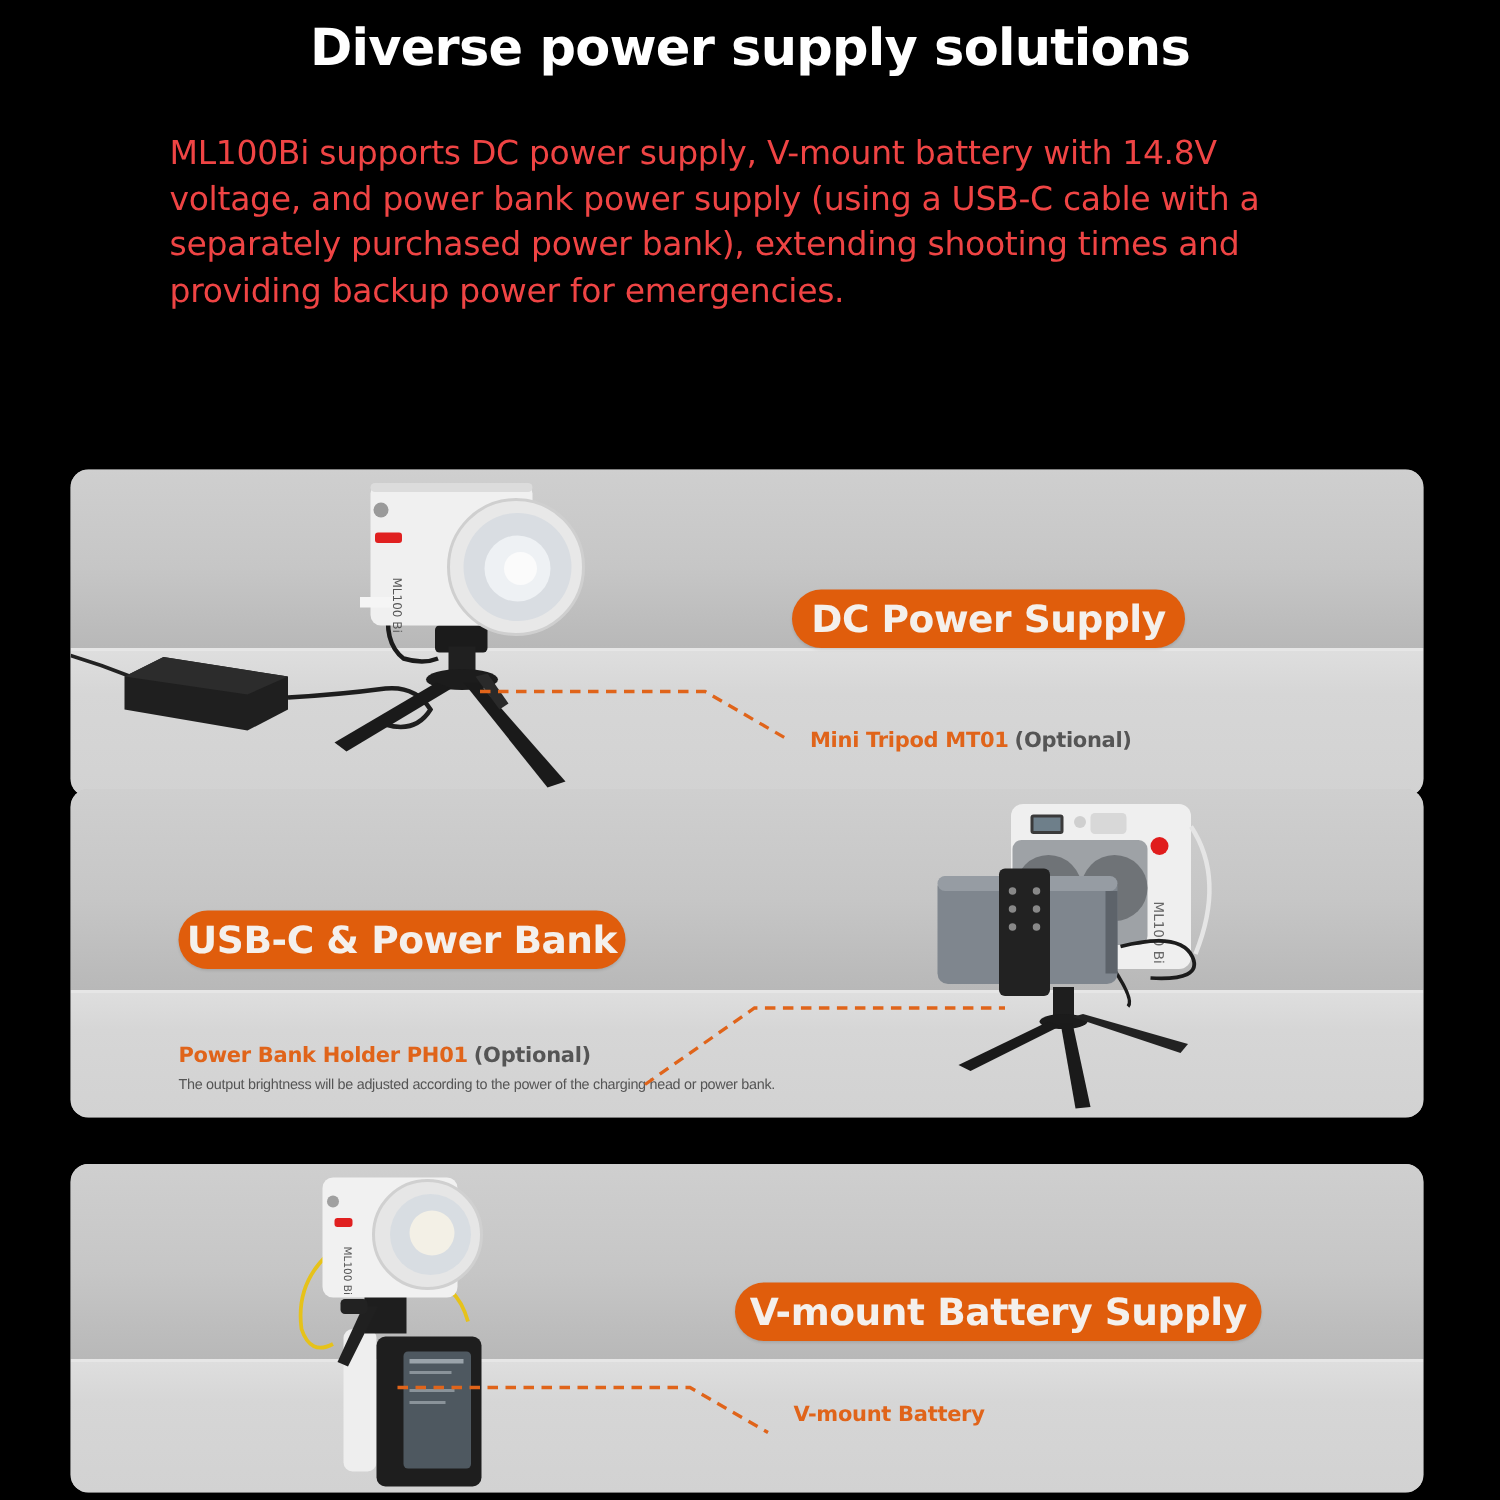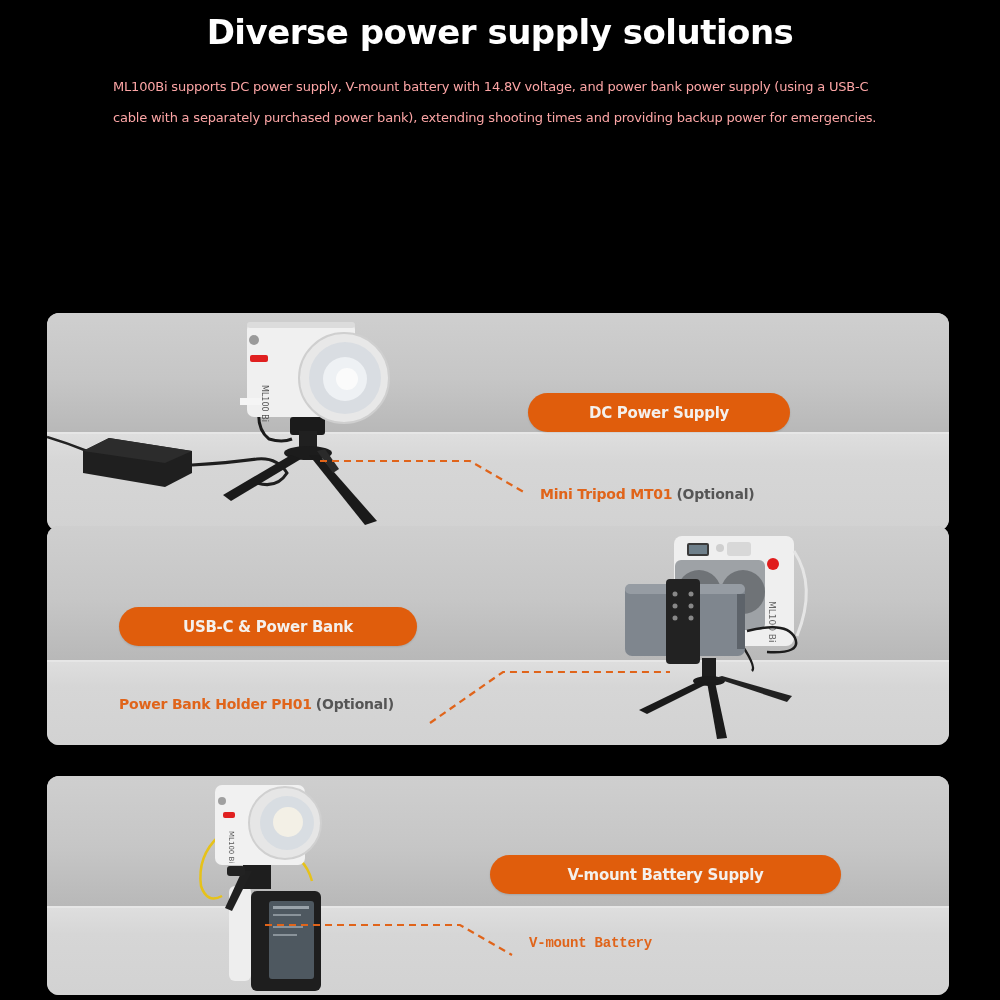--- a/index.html
+++ b/index.html
@@ -5,22 +5,22 @@
     * { box-sizing: border-box; margin: 0; padding: 0; }
     html, body { width: 1000px; height: 1000px; background: #000; overflow: hidden; }
     body { position: relative; font-family: "Liberation Sans", "DejaVu Sans", sans-serif; color: #fff; }
 
     .title {
       position: absolute; left: 0; top: 12px; width: 1000px; text-align: center;
       font-family: "DejaVu Sans", sans-serif; font-weight: bold; font-size: 34px; letter-spacing: -0.5px;
       color: #fff;
     }
     .intro {
-      position: absolute; left: 113px; top: 72px; width: 780px;
-      font-family: "DejaVu Sans", sans-serif; font-size: 13px; line-height: 30.5px; color: #fca5a5;
+      position: absolute; left: 113px; top: 88px; width: 780px;
+      font-family: "DejaVu Sans", sans-serif; font-size: 22px; line-height: 30.5px; color: #ef4444;
       letter-spacing: -0.2px;
     }
 
     .panel {
       position: absolute; left: 47px; width: 902px; border-radius: 12px; overflow: hidden;
       background: linear-gradient(to bottom, #c8c8c8 0%, #c3c3c3 28%, #bcbcbc 30%, #b8b8b8 33%);
     }
     .panel .wall {
       position: absolute; left: 0; top: 0; width: 100%;
       background: linear-gradient(to bottom, #cfcfcf 0%, #c6c6c6 55%, #b8b8b8 100%);
@@ -29,21 +29,21 @@
       position: absolute; left: 0; bottom: 0; width: 100%;
       background: linear-gradient(to bottom, #dedede 0%, #d6d6d6 30%, #d2d2d2 100%);
       border-top: 2px solid #e6e6e6;
     }
     .p1 { top: 313px; height: 218px; }
     .p2 { top: 526px; height: 219px; }
     .p3 { top: 776px; height: 219px; }
 
     .pill {
       position: absolute; height: 39px; border-radius: 20px; background: #e05d0c;
-      color: #f4f0ec; font-family: "DejaVu Sans", sans-serif; font-weight: bold; font-size: 15px;
+      color: #f4f0ec; font-family: "DejaVu Sans", sans-serif; font-weight: bold; font-size: 25px;
       display: flex; align-items: center; justify-content: center; letter-spacing: -0.3px;
       box-shadow: 0 1px 2px rgba(0,0,0,0.12);
     }
 
     .acc-label {
       position: absolute; font-family: "DejaVu Sans", sans-serif; font-weight: bold; font-size: 14px;
       line-height: 17px; color: #e0641a; white-space: nowrap; letter-spacing: -0.2px;
     }
     .acc-label .opt { color: #555; font-weight: bold; margin-left: 4px; }
     .note {
@@ -148,20 +148,21 @@
       <polygon points="652,155 660,158 600,188 592,184" fill="#1a1a1a"></polygon>
       <polygon points="660,156 668,156 680,212 670,213" fill="#1a1a1a"></polygon>
       <polygon points="668,152 675,150 745,170 740,176" fill="#222"></polygon>
     </g>
   </svg>
 
   <div class="pill" style="left:72px;top:81px;width:298px;">USB-C &amp; Power Bank</div>
   <div class="acc-label" style="left:72px;top:170px;font-size:14px;">
     <span>Power Bank Holder PH01</span><span class="opt">(Optional)</span>
   </div>
+  <div class="note" style="left:72px;top:192px;">The output brightness will be adjusted according to the power of the charging head or power bank.</div>
 </section>
 
 <section class="panel p3">
   <div class="wall" style="height:130px"></div>
   <div class="table" style="height:89px"></div>
 
   <svg width="902" height="219" style="position:absolute;left:0;top:0">
 
     <rect x="182" y="110" width="22" height="95" rx="6" fill="#eeeeee"></rect>
 
@@ -188,21 +189,21 @@
       <circle cx="175" cy="25" r="4" fill="#a0a0a0"></circle>
       <rect x="176" y="36" width="12" height="6" rx="2" fill="#e02020"></rect>
       <text x="182" y="55" font-size="7" fill="#555" transform="rotate(90 182 55)" font-family="DejaVu Sans, sans-serif">ML100 Bi</text>
       <circle cx="238" cy="47" r="36" fill="#e6e6e6" stroke="#d0d0d0" stroke-width="2"></circle>
       <circle cx="240" cy="47" r="27" fill="#d8dde2"></circle>
       <circle cx="241" cy="46" r="15" fill="#f3f0e6"></circle>
     </g>
   </svg>
 
   <div class="pill" style="left:443px;top:79px;width:351px;">V-mount Battery Supply</div>
-  <div class="acc-label" style="left:482px;top:159px;font-size:14px;font-family:Liberation Mono, monospace;">
+  <div class="acc-label" style="left:482px;top:159px;font-size:14px;">
     <div>V-mount Battery</div>
   </div>
 </section>
 
 <svg class="overlay">
   <polyline points="320,461 470,461 527,494" stroke="#e0641a" stroke-width="2.2" fill="none" stroke-dasharray="7,5"></polyline>
   <polyline points="430,723 503,672 670,672" stroke="#e0641a" stroke-width="2.2" fill="none" stroke-dasharray="7,5"></polyline>
   <polyline points="265,925 460,925 512,955" stroke="#e0641a" stroke-width="2.2" fill="none" stroke-dasharray="7,5"></polyline>
 </svg>
 

